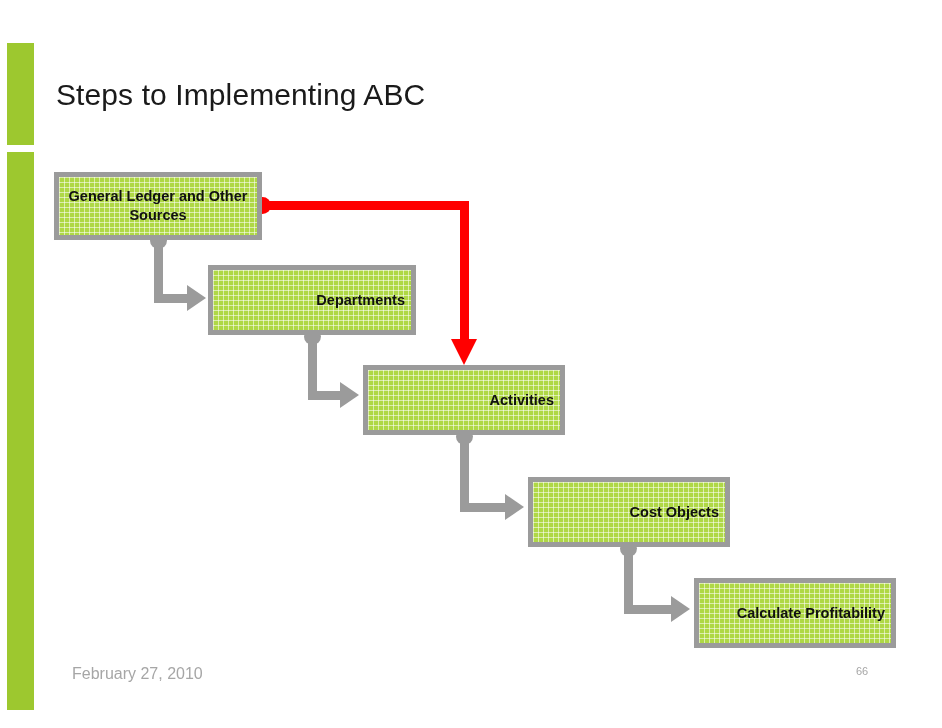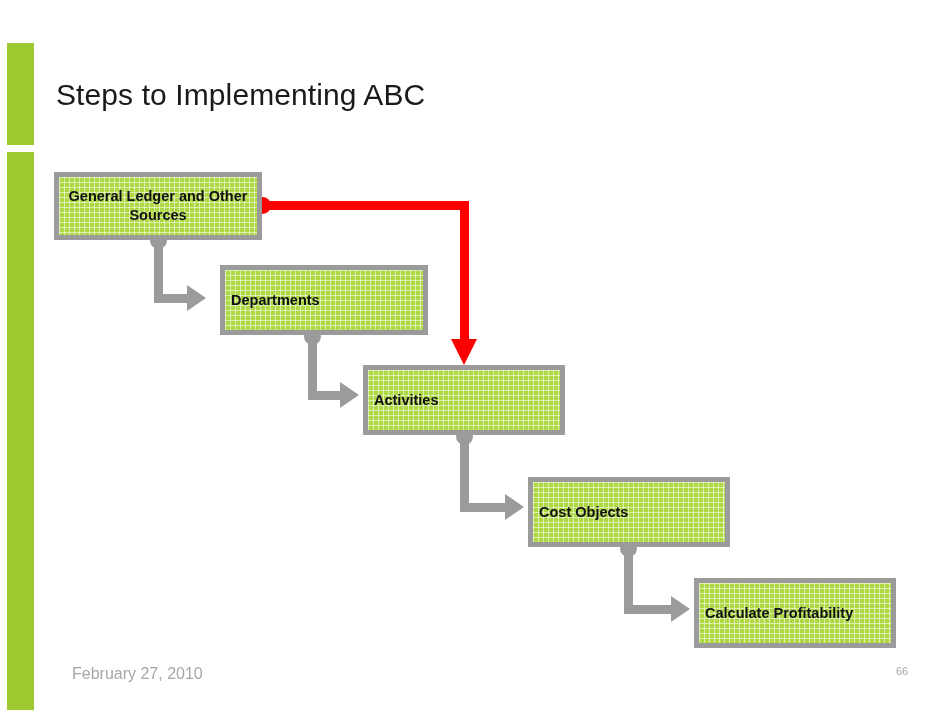--- a/index.html
+++ b/index.html
@@ -56,32 +56,32 @@
         rgba(255,255,255,0.55) 1px,
         rgba(0,0,0,0) 1px,
         rgba(0,0,0,0) 5px),
       repeating-linear-gradient(to bottom,
         rgba(255,255,255,0.55) 0px,
         rgba(255,255,255,0.55) 1px,
         rgba(0,0,0,0) 1px,
         rgba(0,0,0,0) 5px);
     display: flex;
     align-items: center;
-    justify-content: flex-start;
+    justify-content: flex-end;
     text-align: center;
     color: #111111;
     font-size: 14.5px;
     font-weight: bold;
     line-height: 1.28;
     font-family: "Liberation Sans", sans-serif;
   }
   .proc-box .label { position: relative; z-index: 2; padding: 0 6px; }
 
   #box-1 { left: 54px;  top: 172px; width: 208px; height: 68px; }
-  #box-2 { left: 220px; top: 265px; width: 208px; height: 70px; }
+  #box-2 { left: 208px; top: 265px; width: 208px; height: 70px; }
   #box-3 { left: 363px; top: 365px; width: 202px; height: 70px; }
   #box-4 { left: 528px; top: 477px; width: 202px; height: 70px; }
   #box-5 { left: 694px; top: 578px; width: 202px; height: 70px; }
 
   
   .conn { position: absolute; }
   .conn .seg {
     position: absolute;
     background: #9B9B9B;
   }
@@ -156,21 +156,21 @@
   #footer-date {
     position: absolute;
     left: 72px;
     top: 665px;
     font-size: 16px;
     color: #A6A6A6;
     font-family: "Liberation Sans", sans-serif;
   }
   #footer-page {
     position: absolute;
-    left: 896px;
+    left: 856px;
     top: 665px;
     font-size: 11px;
     color: #A6A6A6;
     font-family: "Liberation Sans", sans-serif;
   }
 </style>
 </head>
 <body>
 
 <div id="slide">

